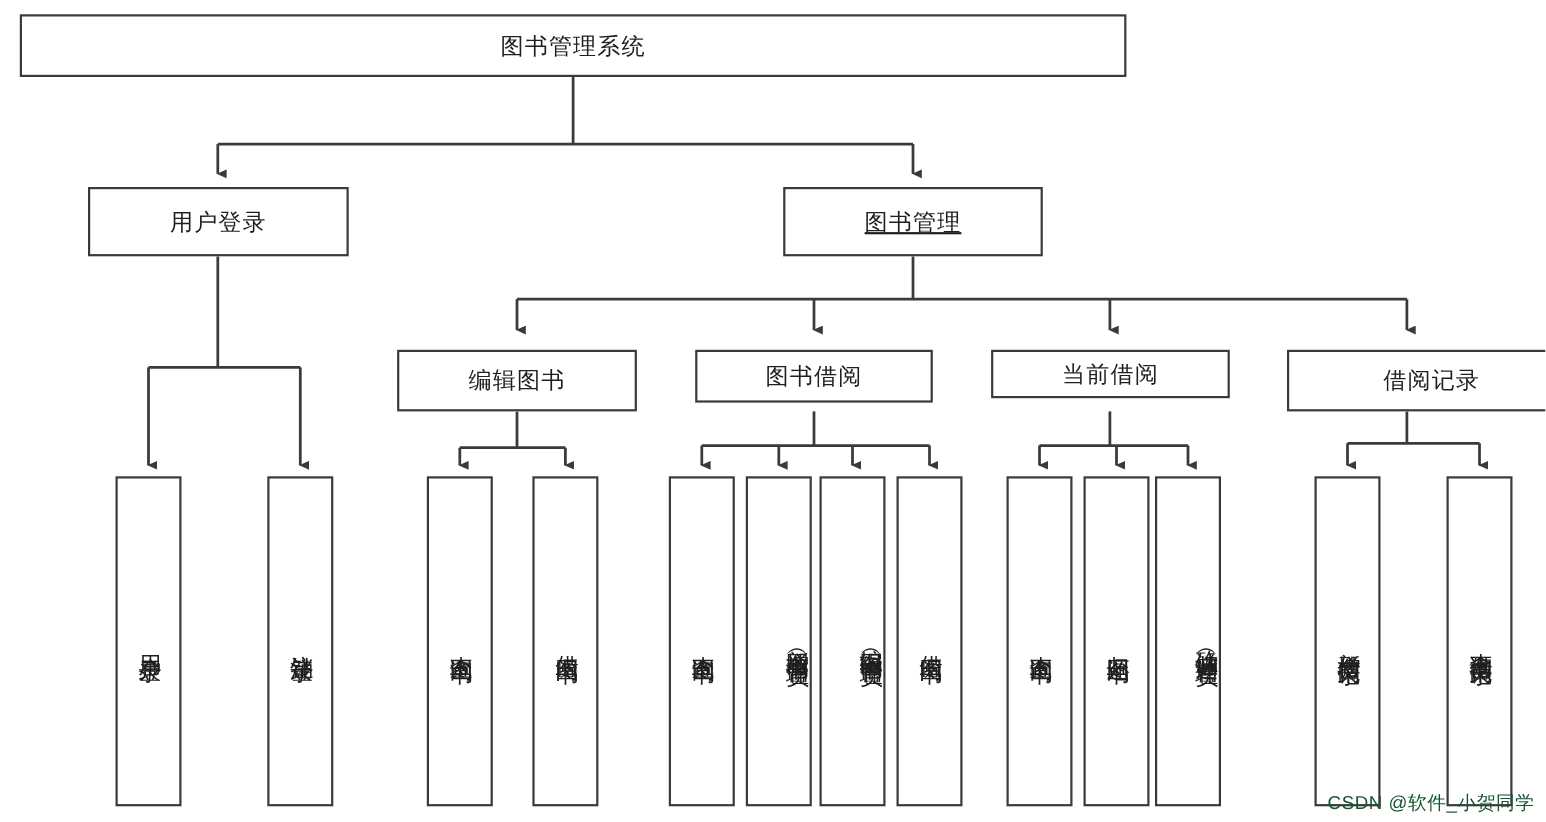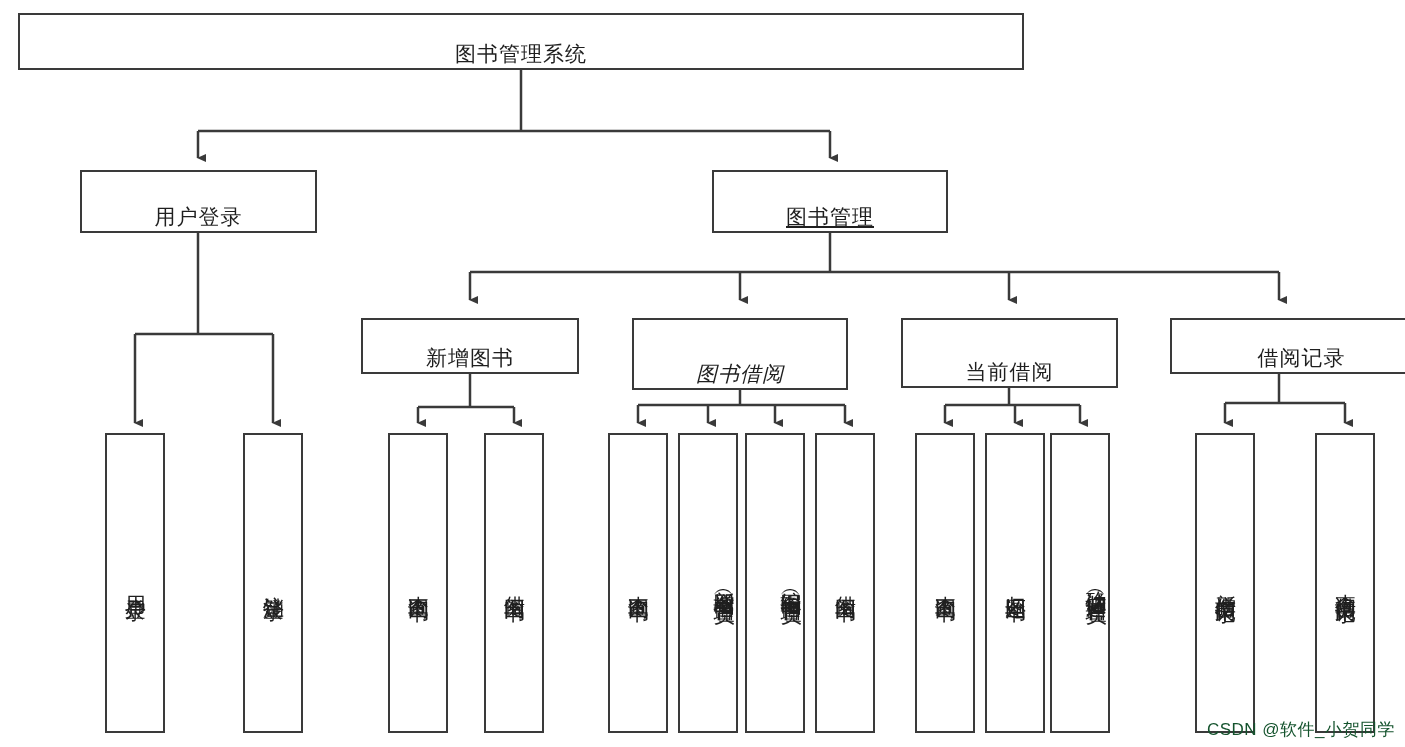--- a/index.html
+++ b/index.html
@@ -23,21 +23,21 @@
     top: 0;
     width: 1405px;
     height: 747px;
   }
   .node-box {
     position: absolute;
     box-sizing: border-box;
     border: 2.5px solid #3a3a3a;
     background: #ffffff;
     display: flex;
-    align-items: flex-end;
+    align-items: center;
     justify-content: center;
     color: #1f1f1f;
   }
   .node-box.horiz {
     font-size: 21px;
     letter-spacing: 1px;
   }
   .node-box.vert {
     writing-mode: vertical-rl;
     text-orientation: upright;
@@ -127,26 +127,26 @@
   </div>
 
   <div class="node-box horiz" style="left:80px; top:170px; width:237px; height:63px;">
     <span class="node-label">用户登录</span>
   </div>
   <div class="node-box horiz" style="left:712px; top:170px; width:236px; height:63px;text-decoration:underline;">
     <span class="node-label">图书管理</span>
   </div>
 
   <div class="node-box horiz" style="left:361px; top:318px; width:218px; height:56px;">
-    <span class="node-label">新增图书</span>
+    <span class="node-label">编辑图书</span>
   </div>
-  <div class="node-box horiz" style="left:632px; top:318px; width:216px; height:72px;font-style:italic;">
+  <div class="node-box horiz" style="left:632px; top:318px; width:216px; height:48px;">
     <span class="node-label">图书借阅</span>
   </div>
-  <div class="node-box horiz" style="left:901px; top:318px; width:217px; height:70px;">
+  <div class="node-box horiz" style="left:901px; top:318px; width:217px; height:44px;">
     <span class="node-label">当前借阅</span>
   </div>
   <div class="node-box horiz" style="left:1170px; top:318px; width:263px; height:56px;">
     <span class="node-label">借阅记录</span>
   </div>
 
   <div class="node-box vert centered" style="left:105px; top:433px; width:60px; height:300px;">
     <span class="node-label">用户登录</span>
   </div>
   <div class="node-box vert centered" style="left:243px; top:433px; width:60px; height:300px;">

